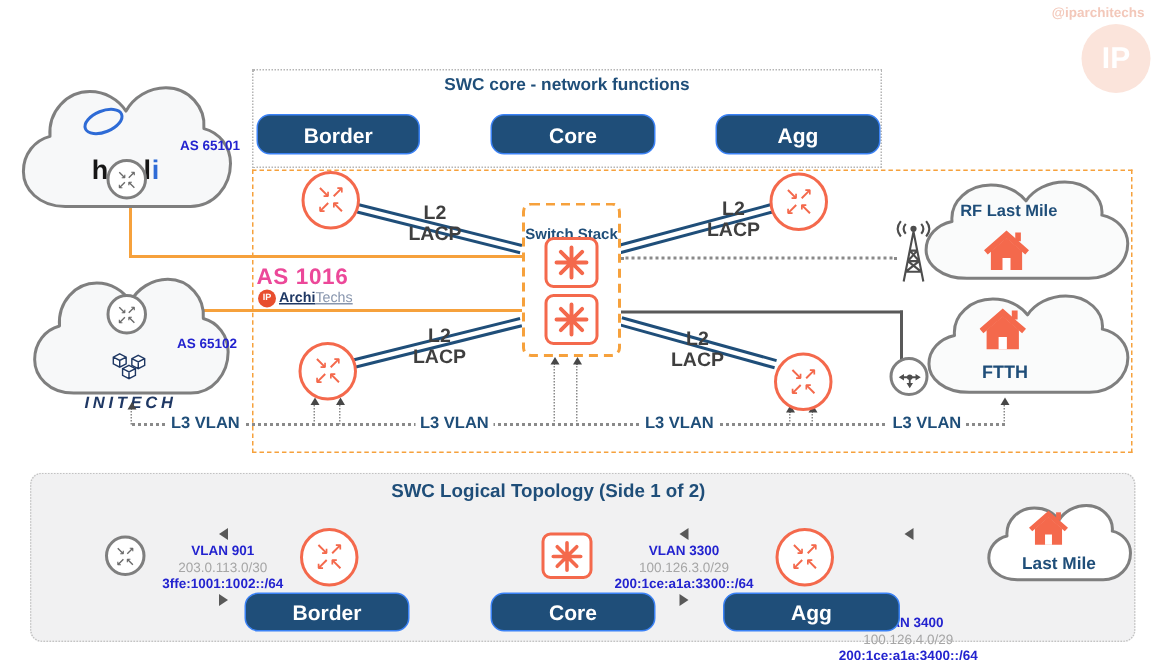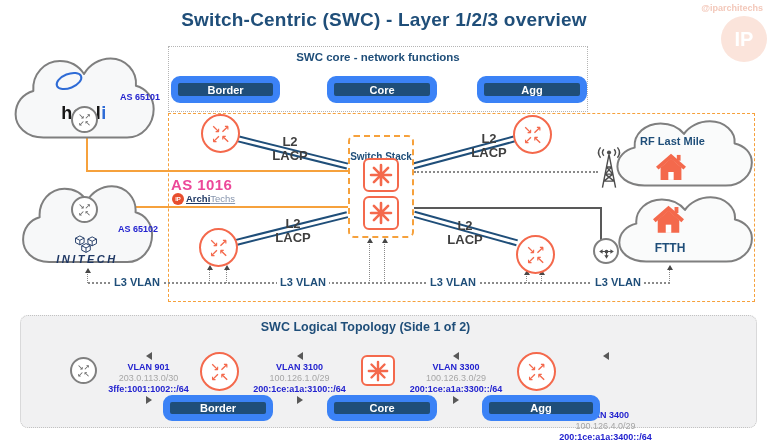--- a/index.html
+++ b/index.html
@@ -7,22 +7,22 @@
          font-family:"Liberation Sans","DejaVu Sans",sans-serif;}
   .abs{position:absolute;}
   .title{position:absolute;left:0;right:0;top:9px;text-align:center;
          font-size:19px;font-weight:bold;color:#1f4e79;letter-spacing:.2px;}
   .wmtext{position:absolute;right:5px;top:3px;font-size:9px;color:#f3c8ba;font-weight:bold;}
   .wmcircle{position:absolute;left:721px;top:16px;width:46px;height:46px;border-radius:50%;
             background:#fbe4db;display:flex;align-items:center;justify-content:center;
             color:#fff;font-weight:bold;font-size:20px;}
   .panelbox{position:absolute;border:1px dotted #b5b5b5;background:#fff;box-sizing:border-box;}
   .paneltitle{position:absolute;text-align:center;font-weight:bold;color:#1f4e79;}
-  .pill{position:absolute;background:#1f4e79;border:7px solid #3b82f6;border-radius:9px;
-        color:#fff;font-weight:bold;font-size:11px;display:flex;align-items:center;
+  .pill{position:absolute;background:#1f4e79;border:1px solid #3b82f6;border-radius:9px;
+        color:#fff;font-weight:bold;font-size:14px;display:flex;align-items:center;
         justify-content:center;box-sizing:border-box;z-index:5;cursor:pointer;}
   .dbox{position:absolute;border:1px dashed #f6a13c;box-sizing:border-box;}
   .orange{position:absolute;background:#f6a13c;z-index:1;}
   .grayline{position:absolute;background:#595959;z-index:1;}
   .dotline{position:absolute;height:0;border-top:2px dotted #8a8a8a;z-index:1;}
   .lacpline{position:absolute;height:3px;border-top:2.5px solid #1f4e79;
             border-bottom:2.5px solid #1f4e79;z-index:1;}
   .router{position:absolute;border-radius:50%;background:#fff;border:2.5px solid #f4694c;
           display:flex;align-items:center;justify-content:center;box-sizing:border-box;z-index:3;}
   .router.gray{border-width:2px;border-color:#7f7f7f;}
@@ -70,21 +70,20 @@
 </style>
 </head>
 <body>
 
 <div id="stage">
 
   <div class="wmtext">@iparchitechs</div>
   <div class="wmcircle">
     <span>IP</span>
   </div>
-  <div class="title">Switch-Centric (SWC) - Layer 1/2/3 overview</div>
 
   <div class="panelbox" style="left:168px;top:46px;width:420px;height:66px;"></div>
   <div class="paneltitle" style="left:168px;top:51px;width:420px;font-size:11.5px;">SWC core - network functions</div>
   <div class="pill" style="left:171px;top:76px;width:109px;height:27px;">Border</div>
   <div class="pill" style="left:327px;top:76px;width:110px;height:27px;">Core</div>
   <div class="pill" style="left:477px;top:76px;width:110px;height:27px;">Agg</div>
 
   <div class="dbox" style="left:168px;top:113px;width:587px;height:189px;"></div>
 
   <div class="orange" style="left:86px;top:133px;width:2px;height:39px;"></div>
@@ -119,21 +118,21 @@
         <span class="arr">↘↗↙↖</span>
       </div>
     <div class="asnum" style="left:0;top:44px;width:142px;">AS 65102</div>
     <svg style="left:57px;top:55px;width:26px;height:19px;" viewBox="0 0 26 20">
       <g fill="#fff" stroke="#1f3864" stroke-width="1">
         <path d="M6.5 1 L11 3.3 L11 8 L6.5 10.3 L2 8 L2 3.3 Z M2 3.3 L6.5 5.6 L11 3.3 M6.5 5.6 L6.5 10.3"></path>
         <path d="M19.5 2 L24 4.3 L24 9 L19.5 11.3 L15 9 L15 4.3 Z M15 4.3 L19.5 6.6 L24 4.3 M19.5 6.6 L19.5 11.3"></path>
         <path d="M13 9 L17.5 11.3 L17.5 16 L13 18.3 L8.5 16 L8.5 11.3 Z M8.5 11.3 L13 13.6 L17.5 11.3 M13 13.6 L13 18.3"></path>
       </g>
     </svg>
-    <div class="initechname" style="left:0;top:73px;width:142px;">INITECH</div>
+    <div class="initechname" style="left:0;top:83px;width:142px;">INITECH</div>
   </div>
 
   <div class="as1016" style="left:171px;top:176px;">AS 1016</div>
   <div class="brand" style="left:172px;top:193px;">
     <span class="brandip">IP</span>
     <span class="brandarchi">Archi</span>
       <span class="brandtechs" style="margin-left:-2px;">Techs</span>
   </div>
 
   <div class="lacpline" style="left:237px;top:149px;width:112px;transform:rotate(14deg);"></div>
@@ -258,31 +257,20 @@
       <span class="ip6">3ffe:1001:1002::/64</span>
     </span>
     <span class="cseg"></span>
       <span class="tri-r"></span>
   </div>
 
   <div class="router big" style="left:200px;top:352px;width:39px;height:39px;">
       <span class="arr">↘↗↙↖</span>
     </div>
 
-  <div class="connector" style="left:240px;top:352px;width:119px;height:37px;">
-    <span class="tri-l"></span>
-      <span class="cseg"></span>
-    <span class="ctext">
-      <span class="vlan">VLAN 3100</span>
-      <span class="ip4">100.126.1.0/29</span>
-      <span class="ip6">200:1ce:a1a:3100::/64</span>
-    </span>
-    <span class="cseg"></span>
-      <span class="tri-r"></span>
-  </div>
 
   <div class="sq" style="left:361px;top:355px;width:34px;height:31px;">
     <svg viewBox="0 0 24 24" style="width:22px;height:22px;">
         <path d="M12 2v20M2 12h20M4.9 4.9l14.2 14.2M4.9 19.1L19.1 4.9" stroke="#f4694c" stroke-width="2.6" stroke-linecap="round" fill="none"></path>
       </svg>
   </div>
 
   <div class="connector" style="left:397px;top:352px;width:118px;height:37px;">
     <span class="tri-l"></span>
       <span class="cseg"></span>
@@ -304,18 +292,30 @@
       <span class="cseg"></span>
     <span class="ctext">
       <span class="vlan">VLAN 3400</span>
       <span class="ip4">100.126.4.0/29</span>
       <span class="ip6">200:1ce:a1a:3400::/64</span>
     </span>
     <span class="cseg"></span>
       <span class="tri-r"></span>
   </div>
 
+  <div class="cloudwrap" style="left:654px;top:333px;width:104px;height:60px;z-index:3;">
+    <svg class="cloud" viewBox="0 0 120 74" preserveAspectRatio="none">
+        <path d="M28 66 C14 66 6 57 6 48 C6 39 12 32 20 30 C19 17 29 7 41 7 C49 7 56 11 60 17 C64 10 72 5 81 5 C93 5 102 15 101 26 C109 28 115 35 115 44 C115 56 106 66 94 66 Z" fill="#fff" stroke="#7f7f7f" stroke-width="2" stroke-linejoin="round" vector-effect="non-scaling-stroke"></path>
+      </svg>
+    <svg style="left:32px;top:7px;width:26px;height:24px;" viewBox="0 0 36 33">
+      <path d="M25 2 h4.5 v7 h-4.5 z" fill="#f4694c"></path>
+      <path d="M5.5 17 L18 6.4 L30.5 17 L30.5 32 L5.5 32 Z" fill="#f4694c"></path>
+      <path d="M18 .5 L36 16.2 L33 19.6 L18 6.8 L3 19.6 L0 16.2 Z" fill="#f4694c"></path>
+      <path d="M14.8 22.5 h6.4 v9.5 h-6.4 z" fill="#fff"></path>
+    </svg>
+    <div class="cloudname" style="left:0;top:37px;width:104px;font-size:11.5px;">Last Mile</div>
+  </div>
 
   <div class="pill" style="left:163px;top:395px;width:110px;height:26px;">Border</div>
   <div class="pill" style="left:327px;top:395px;width:110px;height:26px;">Core</div>
   <div class="pill" style="left:482px;top:395px;width:118px;height:26px;">Agg</div>
 
 </div>
 
 </body></html>

